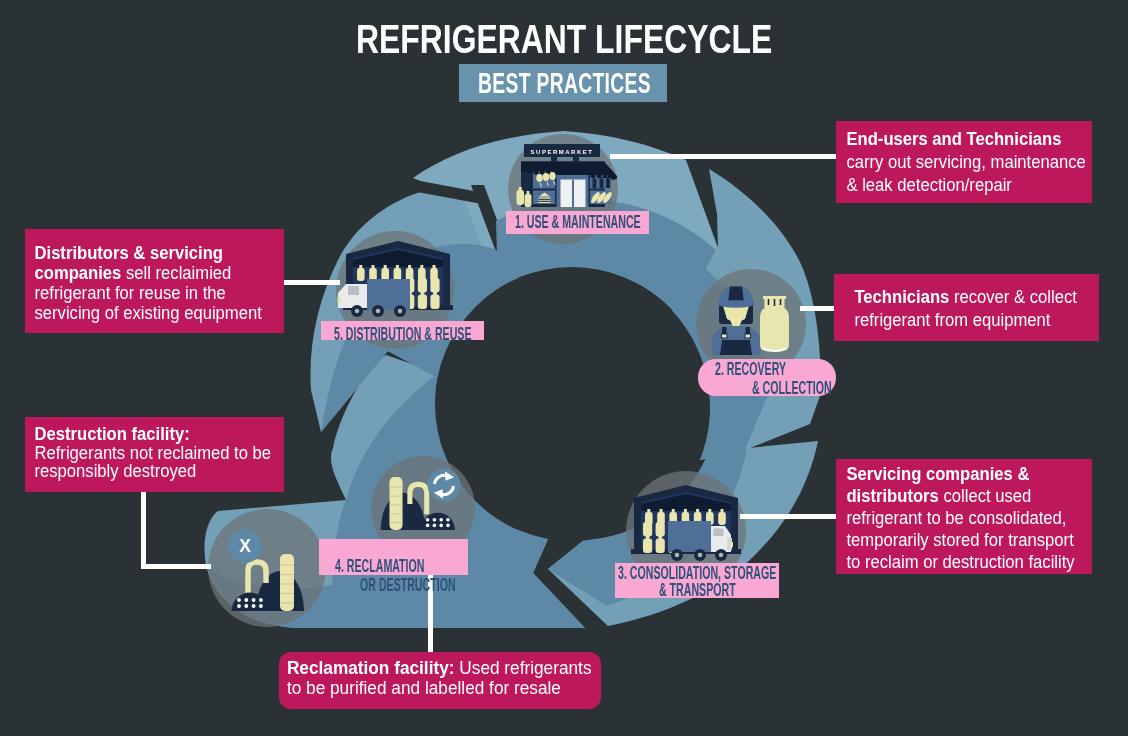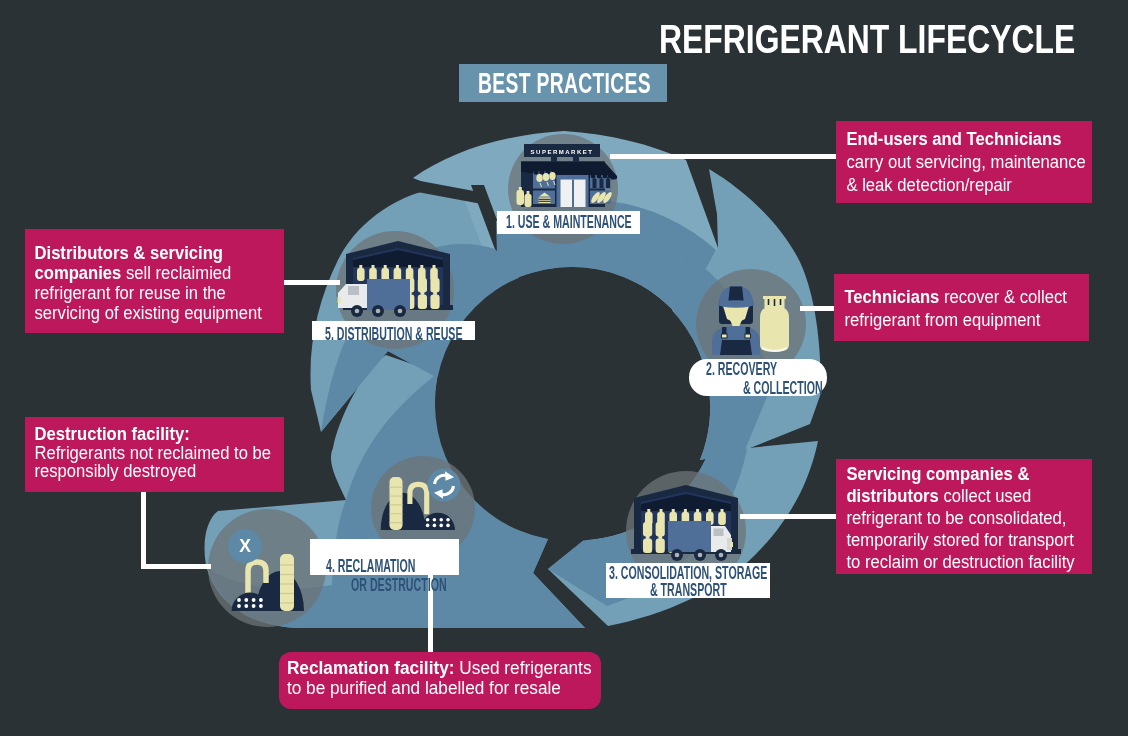--- a/index.html
+++ b/index.html
@@ -1,19 +1,19 @@
 <!DOCTYPE html>
 <html><head><meta charset="utf-8"><style>
 html,body{margin:0;padding:0;}
 body{width:1128px;height:736px;position:relative;overflow:hidden;background:#2b3236;
  font-family:"Liberation Sans",sans-serif;}
 .abs{position:absolute;}
 .callout{background:#be185d;color:#fff;}
 .callout .ct{font-size:17.5px;line-height:22.5px;transform:scaleX(0.95);transform-origin:0 0;white-space:nowrap;}
-.lbl{background:#ffffff;color:#2e5177;font-weight:700;}
+.lbl{background:#f9a8d4;color:#2e5177;font-weight:700;margin-left:9px;}
 .lbl .tx{display:inline-block;transform:scaleX(0.59);white-space:nowrap;font-size:18px;}
 .wline{position:absolute;background:#fff;}
 </style></head><body>
 <svg class="abs" style="left:0;top:0;" width="1128" height="736" viewBox="0 0 1128 736">
 <path d="M709,169 C744,190 780,222 800,262 C815,295 821,340 821,393 L810,424 L745,450 L700,460 A141,141 0 0 0 674,313 C664,302 680,262 718,248 L717,214 Z" fill="#73a0b7"></path>
     <path d="M818,441 C808,489 785,525 755,555 C720,590 665,615 608,626 L548,569 L584,540 A141,141 0 0 0 707,456 L748,448 Z" fill="#73a0b7"></path>
     <path d="M386,355 L438,373 A141,141 0 0 0 548,539 L533,573 L585,628 L300,628 C250,627 215,603 206,565 C202,542 206,520 218,511 L346,500 C335,477 327,461 333,448 C337,424 360,372 386,355 Z" fill="#73a0b7"></path>
     <path d="M321,432 L311,390 C308,345 318,300 338,260 C358,220 400,193 440,188 L472,186 L497,252 L521,280 A141,141 0 0 0 445,382 L388,351 L374,368 Z" fill="#73a0b7"></path>
     <path d="M413,178 C450,152 500,135 564,131 C610,134 650,144 686,160 L718,248 L680,318 A141,141 0 0 0 498,288 L464,199 Z" fill="#7fa9bf"></path>
     <path d="M407,178.5 L486,193.2 L484.4,204.5 L405.4,189.8 Z" fill="#2b3236"></path>
@@ -240,31 +240,31 @@
 <g transform="translate(444,485)">
       <circle cx="0" cy="0" r="16.5" fill="#5d89a6"></circle>
 <g stroke="#fff" stroke-width="3" fill="none">
  <path d="M-9.5,-1 A9.7,9.7 0 0 1 3,-9.2"></path>
  <path d="M9.5,1 A9.7,9.7 0 0 1 -3,9.2"></path>
 </g>
 <path d="M1,-13.8 L10,-7.8 L1.5,-4.2 Z" fill="#fff"></path>
 <path d="M-1,13.8 L-10,7.8 L-1.5,4.2 Z" fill="#fff"></path>
 </g>
 </svg>
-<div class="abs" style="left:0;top:17px;width:1128px;text-align:right;color:#fff;">
+<div class="abs" style="left:0;top:17px;width:1128px;text-align:center;color:#fff;">
  <span style="display:inline-block;font-size:40px;font-weight:700;letter-spacing:0px;transform:scaleX(0.797);transform-origin:50% 50%;white-space:nowrap;">REFRIGERANT LIFECYCLE</span>
 </div>
 <div class="abs" style="left:459px;top:64px;width:208px;height:38px;background:#6793ac;color:#fff;">
  <span style="display:inline-block;font-size:29px;font-weight:700;letter-spacing:0.5px;transform:scaleX(0.665);transform-origin:0 50%;margin-left:19px;white-space:nowrap;line-height:38px;">BEST PRACTICES</span>
 </div>
 
 <div class="abs callout" style="left:836px;top:121px;width:256px;height:82px;">
  <div class="ct" style="line-height:23px;padding:7px 0 0 11px;"><b>End-users and Technicians</b><br>carry out servicing, maintenance<br>&amp; leak detection/repair</div>
   </div>
-<div class="abs callout" style="left:834px;top:274px;width:255px;height:67px;">
+<div class="abs callout" style="left:834px;top:274px;width:255px;height:67px;padding-left:10px;">
  <div class="ct" style="line-height:23px;padding:12px 0 0 11px;"><b>Technicians</b> recover &amp; collect<br>refrigerant from equipment</div>
   </div>
 <div class="abs callout" style="left:836px;top:459px;width:256px;height:115px;">
  <div class="ct" style="line-height:21.9px;padding:5px 0 0 11px;"><b>Servicing companies &amp;<br>distributors</b> collect used<br>refrigerant to be consolidated,<br>temporarily stored for transport<br>to reclaim or destruction facility</div>
   </div>
 <div class="abs callout" style="left:25px;top:229px;width:259px;height:104px;">
  <div class="ct" style="line-height:20px;padding:14px 0 0 10px;"><b>Distributors &amp; servicing<br>companies</b> sell reclaimied<br>refrigerant for reuse in the<br>servicing of existing equipment</div>
   </div>
 <div class="abs callout" style="left:25px;top:417px;width:259px;height:75px;">
  <div class="ct" style="line-height:18.5px;padding:8px 0 0 10px;"><b>Destruction facility:</b><br>Refrigerants not reclaimed to be<br>responsibly destroyed</div>

